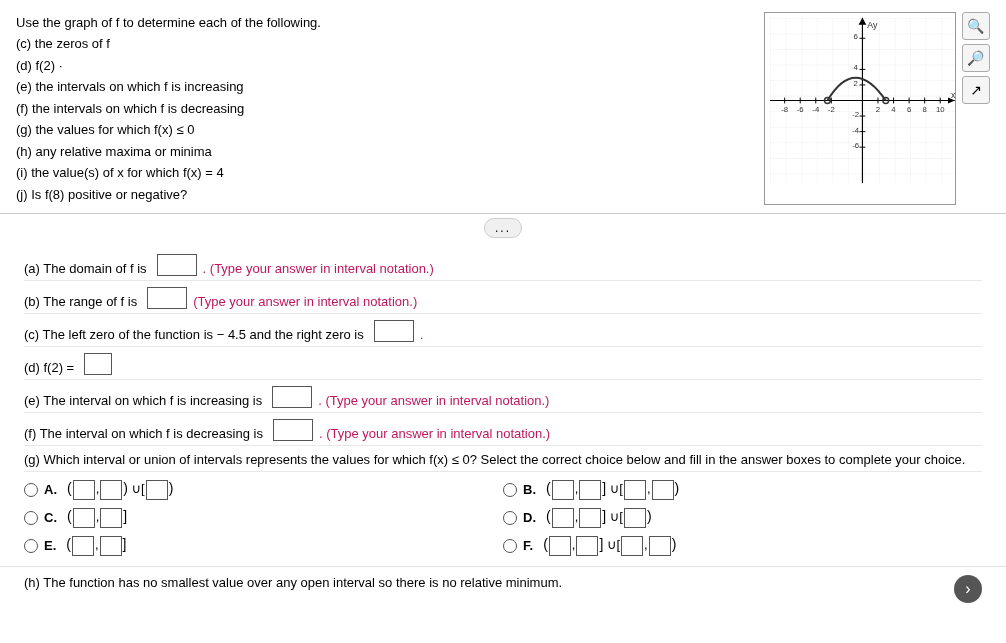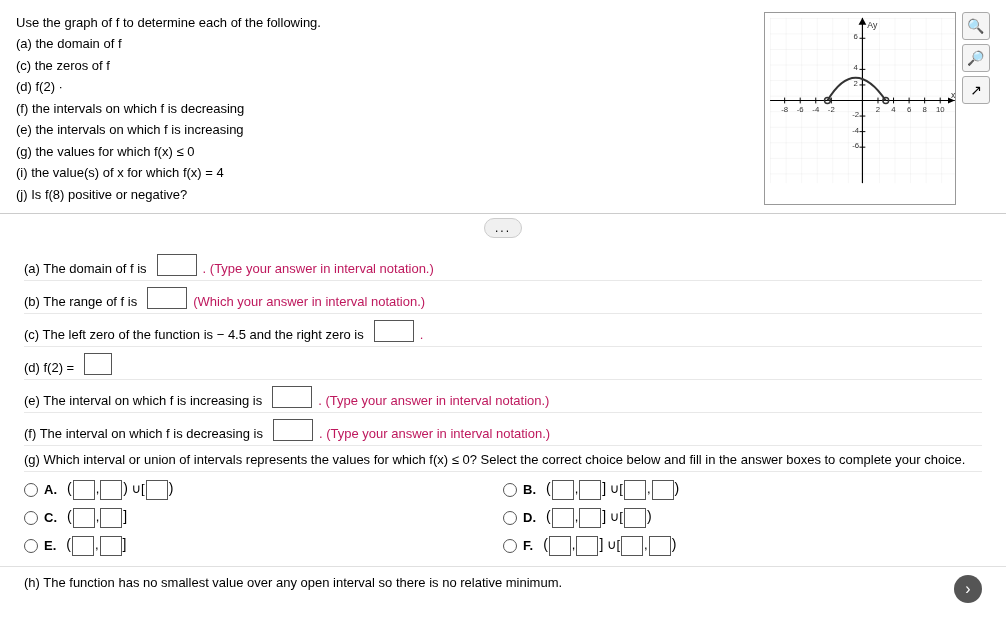--- a/index.html
+++ b/index.html
@@ -181,26 +181,26 @@
       align-items: center;
       justify-content: center;
     }
   </style>
 </head>
 <body>
 
 <div class="top-section">
   <div class="problem-text">
     <p>Use the graph of f to determine each of the following.</p>
-    <p>(a) the domain of f</p>
     <p>(c) the zeros of f</p>
     <p>(d) f(2) ·</p>
+    <p>(e) the intervals on which f is increasing</p>
     <p>(f) the intervals on which f is decreasing</p>
-    <p>(e) the intervals on which f is increasing</p>
     <p>(g) the values for which f(x) ≤ 0</p>
+    <p>(h) any relative maxima or minima</p>
     <p>(i) the value(s) of x for which f(x) = 4</p>
     <p>(j) Is f(8) positive or negative?</p>
   </div>
 
   <div class="graph-container">
 
     <div class="graph-svg-wrap">
       <svg width="190" height="175" viewBox="-5 -5 195 180">
 
         <defs>
@@ -277,21 +277,21 @@
 
   <div class="answer-row">
     <span class="answer-label">(a) The domain of f is</span>
     <span class="answer-box"></span>
     <span class="answer-text">. (Type your answer in interval notation.)</span>
   </div>
 
   <div class="answer-row">
     <span class="answer-label">(b) The range of f is</span>
     <span class="answer-box"></span>
-    <span class="answer-text">(Which your answer in interval notation.)</span>
+    <span class="answer-text">(Type your answer in interval notation.)</span>
   </div>
 
   <div class="answer-row">
     <span class="answer-label">(c) The left zero of the function is − 4.5 and the right zero is</span>
     <span class="answer-box"></span>
     <span class="answer-text">.</span>
   </div>
 
   <div class="answer-row">
     <span class="answer-label">(d) f(2) =</span>

